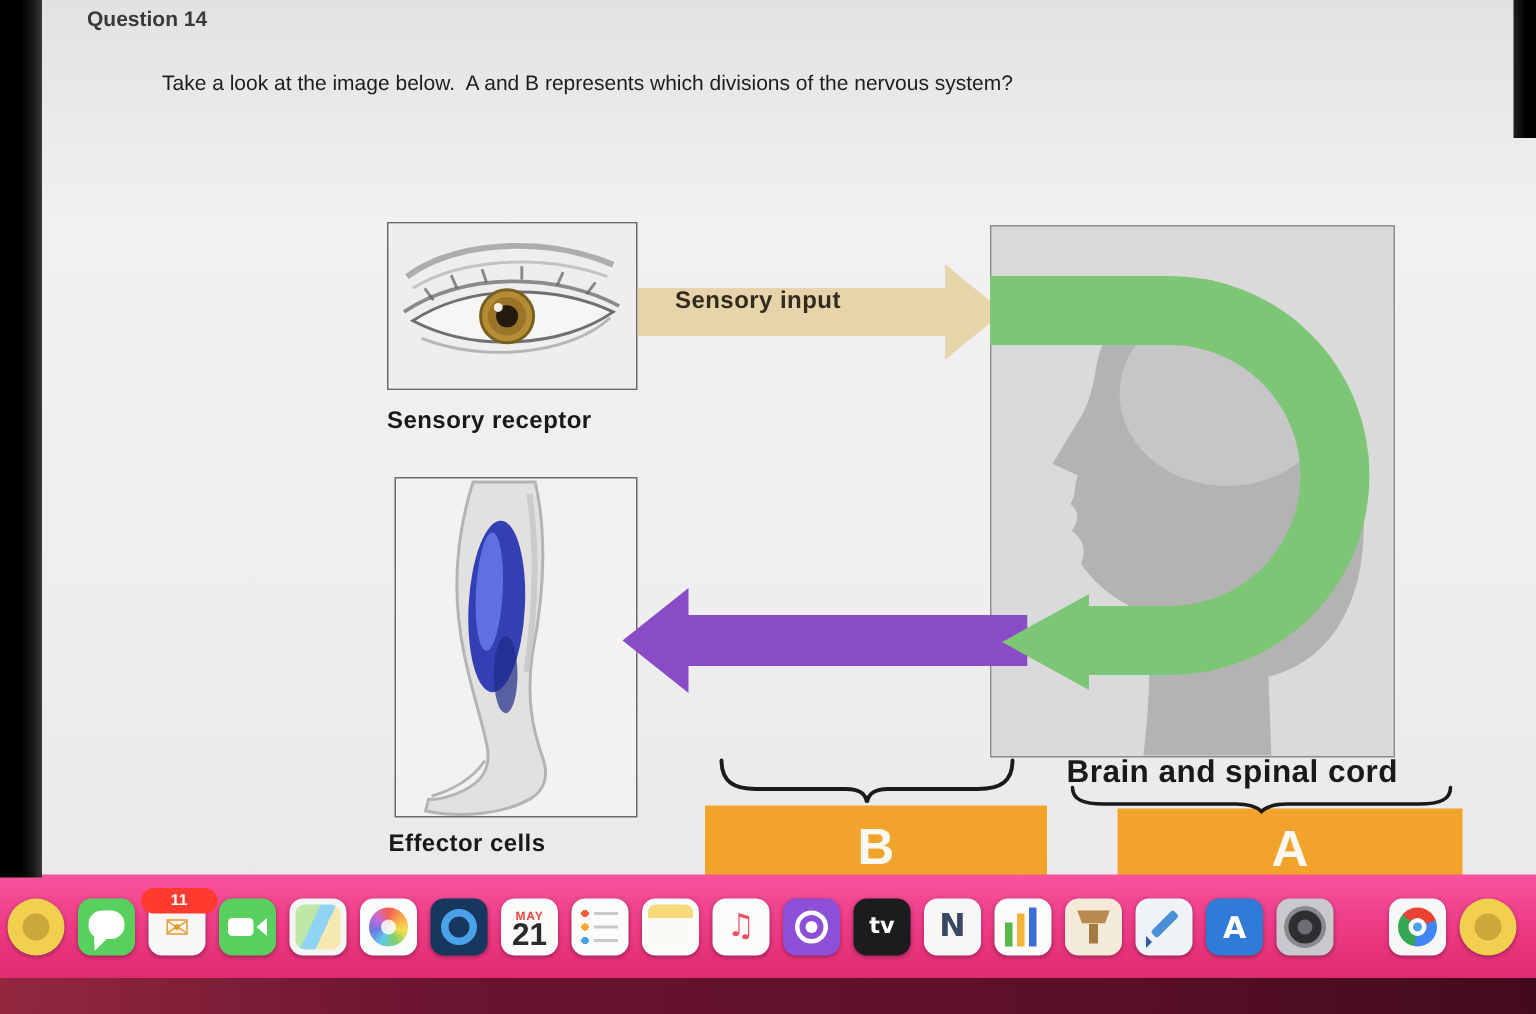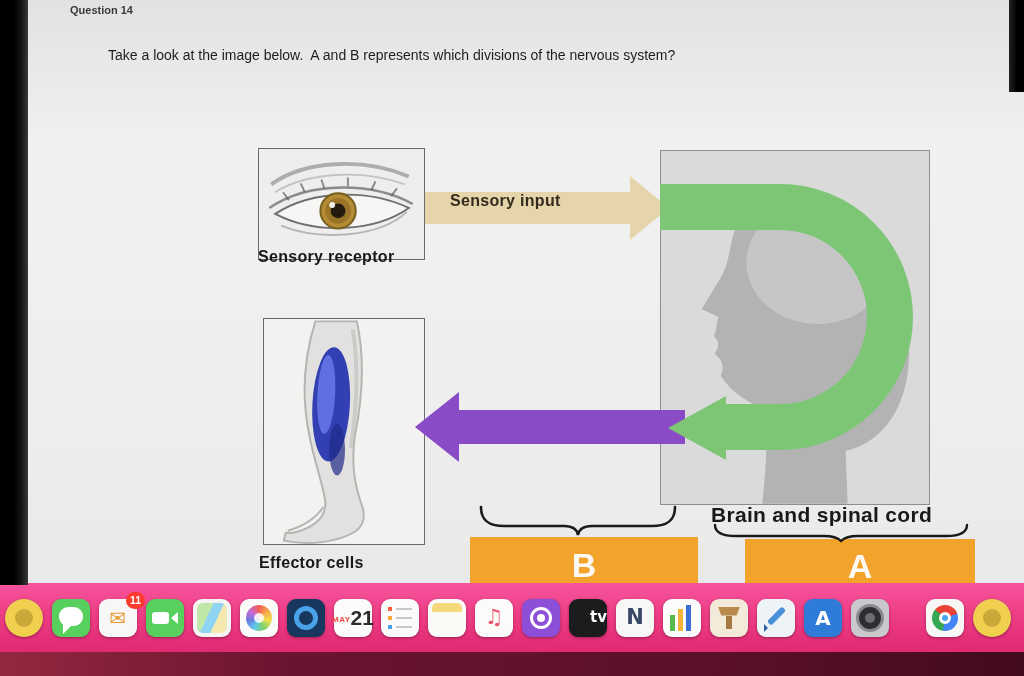--- a/index.html
+++ b/index.html
@@ -8,31 +8,31 @@
 
   #screen { position:relative; width:1024px; height:676px; overflow:hidden;
     background:linear-gradient(180deg,#e2e2e2 0%,#f1f1f1 22%,#eeeeee 60%,#e7e7e7 100%); }
 
   
   .bezel-left { position:absolute; left:0; top:0; width:28px; height:585px; z-index:40;
     background:linear-gradient(90deg,#000 50%,#161616 78%,#3a3a3a 100%); }
   .bezel-right { position:absolute; right:0; top:0; width:15px; height:92px; z-index:40;
     background:linear-gradient(270deg,#000 45%,#222 100%); }
 
-  .q-header { position:absolute; left:70px; top:4px; font-size:11px; font-weight:bold; color:#3a3a3a; }
+  .q-header { position:absolute; left:58px; top:4px; font-size:14px; font-weight:bold; color:#3a3a3a; }
   .q-text   { position:absolute; left:108px; top:47px; width:880px; font-size:14px; color:#1d1d1d; white-space:pre-wrap; }
 
   .img-box { position:absolute; border:1.5px solid #6a6a6a; background:#f1f1ef; }
   #eye-box  { left:258px; top:148px; width:167px; height:112px; }
   #leg-box  { left:263px; top:318px; width:162px; height:227px; }
   #head-box { left:660px; top:150px; width:270px; height:355px; border:1px solid #8d8d8d; background:#dadada; overflow:hidden; }
   .img-box svg { display:block; width:100%; height:100%; }
 
   .diagram-label { position:absolute; font-weight:bold; color:#191919; font-size:16px; letter-spacing:.3px; z-index:12; }
-  #lbl-sensory-receptor { left:258px; top:248px; }
+  #lbl-sensory-receptor { left:258px; top:272px; }
   #lbl-effector         { left:259px; top:554px; }
   #lbl-brain            { left:711px; top:503px; font-size:21px; }
   #lbl-integration      { left:739px; top:249px; color:#24301f; white-space:pre-line; line-height:28px; }
   #lbl-sensory-input    { left:450px; top:192px; color:#332c1e; }
   #lbl-motor-output     { left:489px; top:417px; color:#140f1b; }
 
   .arrow-svg { position:absolute; z-index:10; pointer-events:none; }
   #arrow-sensory { left:425px; top:175px; }
   #arrow-motor   { left:413px; top:389px; }
   #arrow-loop    { left:660px; top:150px; z-index:11; }
@@ -53,34 +53,34 @@
     display:flex; align-items:center; padding-left:5px; gap:9px; overflow:hidden; }
   #bottom-strip { position:absolute; left:0; top:652px; width:1024px; height:24px; z-index:30;
     background:linear-gradient(90deg,#93283f,#6b1430 28%,#5b1027 70%,#420b1d); }
 
   .dock-icon { width:38px; height:38px; border-radius:9px; position:relative; flex:0 0 auto;
     display:flex; align-items:center; justify-content:center; box-shadow:0 1px 3px rgba(0,0,0,.35); }
   .dock-icon.round { border-radius:50%; }
   .glyph { font-weight:bold; font-size:17px; font-family:"DejaVu Sans",sans-serif; line-height:1; }
   .badge { position:absolute; top:-7px; right:-8px; min-width:17px; height:17px; background:#ff3b30;
     color:#fff; font-size:10.5px; font-weight:bold; border-radius:9px;
-    display:flex; align-items:center; justify-content:center; padding:0 4px; }
+    display:flex; align-items:center; justify-content:center; padding:0 20px; }
 
   .shape-sun::before { content:""; position:absolute; inset:10px; border-radius:50%; background:#caa83a; }
   .shape-bubble::before { content:""; position:absolute; top:8px; left:7px; width:24px; height:19px; background:#fff; border-radius:9px; }
   .shape-bubble::after  { content:""; position:absolute; left:11px; top:25px; border:5px solid transparent; border-top-color:#fff; border-left-color:#fff; }
   .shape-camera::before { content:""; position:absolute; left:6px; top:13px; width:17px; height:12px; background:#fff; border-radius:3px; }
   .shape-camera::after  { content:""; position:absolute; right:6px; top:13px; border-top:6px solid transparent; border-bottom:6px solid transparent; border-right:7px solid #fff; }
   .shape-map::before { content:""; position:absolute; inset:4px; border-radius:6px;
     background:linear-gradient(115deg,#bfe8a8 0 38%,#8fd4f2 38% 62%,#f6e9b0 62% 100%); }
   .shape-flower::before { content:""; position:absolute; inset:6px; border-radius:50%;
     background:conic-gradient(#f65e54,#f6a94b,#f4e04c,#7ed06c,#5ec9e8,#6c79e0,#c86ad8,#f65e54); }
   .shape-flower::after { content:""; position:absolute; inset:14px; border-radius:50%; background:#fff; opacity:.85; }
   .shape-ring-blue::before { content:""; position:absolute; inset:7px; border-radius:50%; border:5px solid #4aa3e8; }
-  .shape-calendar { flex-direction:row; }
+  .shape-calendar { flex-direction:column; }
   .cal-top { font-size:8px; font-weight:bold; color:#f5463d; line-height:9px; margin-top:4px; letter-spacing:.5px; }
   .cal-day { font-size:21px; font-weight:bold; color:#2b2b2b; line-height:18px; }
   .shape-list::before { content:""; position:absolute; inset:6px; background-repeat:no-repeat; background-image:
       radial-gradient(circle 2.5px at 3px 4px,#f5603d 98%,transparent),
       radial-gradient(circle 2.5px at 3px 13px,#f6a93b 98%,transparent),
       radial-gradient(circle 2.5px at 3px 22px,#4aa3e8 98%,transparent),
       linear-gradient(#c9c9c9,#c9c9c9),linear-gradient(#c9c9c9,#c9c9c9),linear-gradient(#c9c9c9,#c9c9c9);
     background-position:0 0,0 0,0 0,9px 3px,9px 12px,9px 21px;
     background-size:auto,auto,auto,16px 2px,16px 2px,16px 2px; }
   .shape-note::before { content:""; position:absolute; inset:4px; border-radius:5px;
@@ -194,21 +194,21 @@
       <div class="dock-icon shape-calendar" style="background: rgb(251, 251, 250);">
         <span class="cal-top">MAY</span>
         <span class="cal-day">21</span>
       </div>
       <div class="dock-icon shape-list" style="background: rgb(251, 251, 250);"></div>
       <div class="dock-icon shape-note" style="background: rgb(251, 251, 250);"></div>
       <div class="dock-icon shape-glyph" style="background: rgb(251, 251, 250);">
         <span class="glyph" style="color: rgb(238, 78, 104); font-size: 21px;">♫</span>
       </div>
       <div class="dock-icon shape-podcast" style="background: rgb(141, 79, 215);"></div>
-      <div class="dock-icon shape-glyph" style="background: rgb(28, 28, 30); justify-content: flex-end;">
+      <div class="dock-icon shape-glyph" style="background: rgb(28, 28, 30);">
         <span class="glyph" style="color: rgb(255, 255, 255); font-size: 15px;">tv</span>
       </div>
       <div class="dock-icon shape-glyph" style="background: rgb(247, 247, 245);">
         <span class="glyph" style="color: rgb(57, 72, 103); font-size: 21px;">N</span>
       </div>
       <div class="dock-icon shape-bars" style="background: rgb(251, 251, 250);"></div>
       <div class="dock-icon shape-podium" style="background: rgb(243, 234, 217);"></div>
       <div class="dock-icon shape-pen" style="background: rgb(238, 243, 248);"></div>
       <div class="dock-icon shape-glyph" style="background: rgb(47, 124, 216);">
         <span class="glyph" style="color: rgb(255, 255, 255); font-size: 20px;">A</span>

